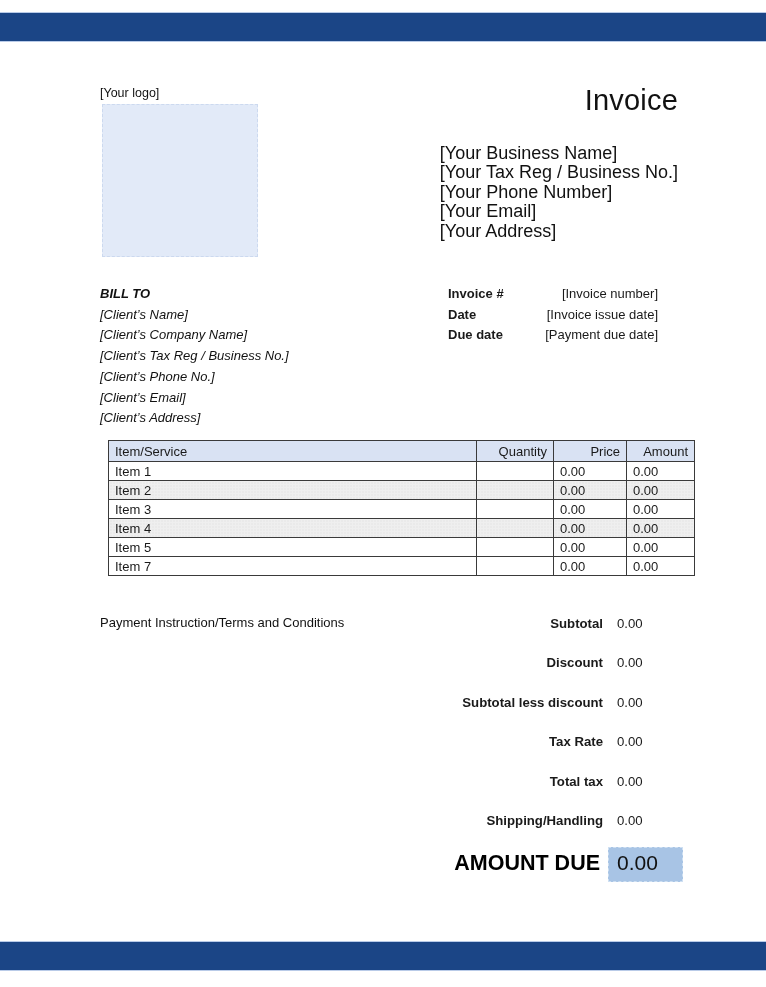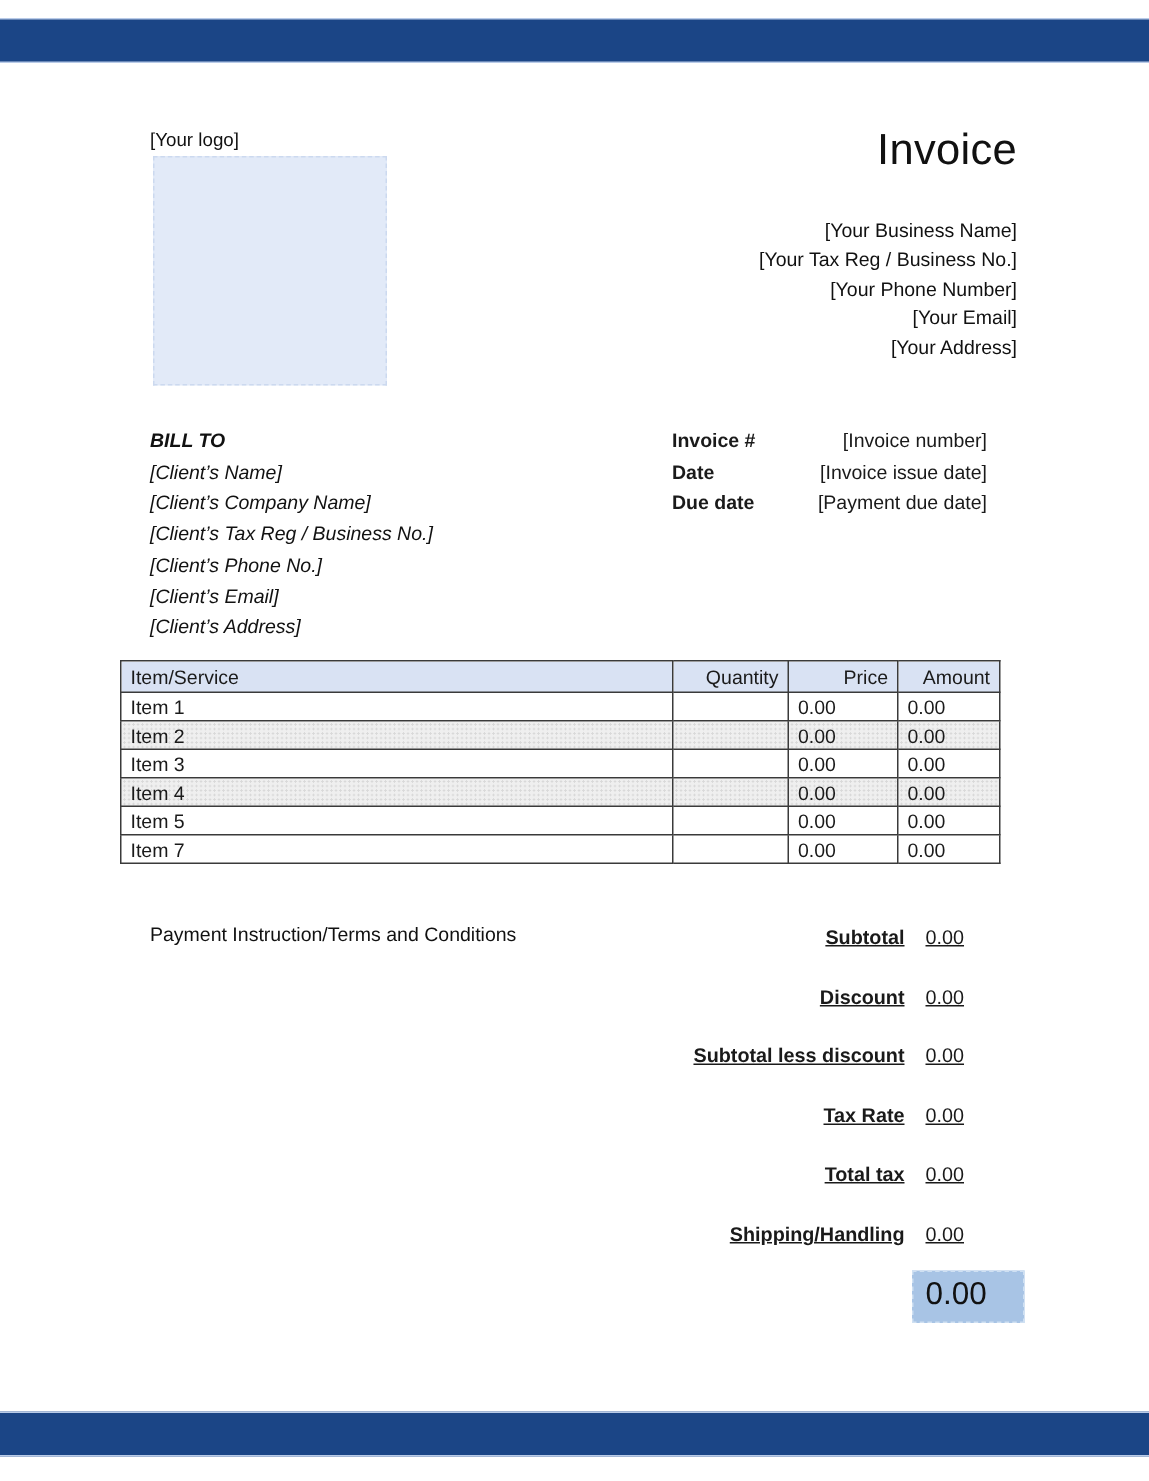--- a/index.html
+++ b/index.html
@@ -11,47 +11,47 @@
          border-top:1px solid #b9cbe8; border-bottom:1px solid #b9cbe8; }
   .bar.top-bar { top:12px; }
   .bar.bottom-bar { top:941px; }
 
   .logo-label { position:absolute; left:100px; top:86px; font-size:12.5px; color:#111; }
   .logo-box { position:absolute; left:102px; top:104px; width:156px; height:153px;
               background:#E2EAF8; border:1px dashed #ccd9ef; }
 
   .invoice-title { position:absolute; right:88px; top:84px; font-size:29px; letter-spacing:0.2px; color:#111; }
 
-  .business-lines { position:absolute; right:88px; top:144px; text-align:right;
-                    font-size:13px; line-height:19.4px; color:#111; }
+  .business-lines { position:absolute; right:88px; top:144px; text-align:left;
+                    font-size:18px; line-height:19.4px; color:#111; }
 
   .billto { position:absolute; left:100px; top:284px; font-size:13px; line-height:20.7px; color:#111;font-style:italic; }
   .billto .heading { font-weight:bold; }
 
   .meta { position:absolute; left:448px; top:284px; width:210px; font-size:13px; line-height:20.7px; }
   .meta-row { display:flex; justify-content:space-between; }
   .meta-row .m-label { font-weight:bold; text-align:left; }
   .meta-row .m-value { text-align:right; }
 
-  table.items { position:absolute; left:80px; top:440px; width:586px;
+  table.items { position:absolute; left:108px; top:440px; width:586px;
                 border-collapse:collapse; font-size:13px; table-layout:fixed;padding-left:45px; }
   table.items th, table.items td { border:1px solid #3a3a3a; padding:1px 6px; height:19px;
                 overflow:hidden; white-space:nowrap; }
   table.items thead th { background:#D9E2F3; font-weight:normal; height:21px; }
   table.items th.col-item { text-align:left; }
   table.items th.col-qty, table.items th.col-price, table.items th.col-amount { text-align:right; }
   table.items td { text-align:left; background:#ffffff; }
   table.items tr.alt td { background-color:#efefef;
     background-image:radial-gradient(#d9d9d9 0.6px, rgba(0,0,0,0) 0.7px);
     background-size:3px 3px; }
 
   .payment-note { position:absolute; left:100px; top:615px; font-size:13px; color:#111; }
 
   .totals { position:absolute; left:92px; top:614px; width:553px; font-size:13.2px; }
-  .t-row { display:flex; align-items:flex-end; height:18px; margin-bottom:21.6px;text-decoration:underline; }
+  .t-row { display:flex; align-items:center; height:18px; margin-bottom:21.6px; }
   .t-row .t-label { width:511px; text-align:right; font-weight:bold; }
   .t-row .t-value { margin-left:14px; text-align:left; }
 
   .amount-due-label { position:absolute; left:300px; top:851px; width:300px;
                       text-align:right; font-size:21.5px; font-weight:bold; color:#000; }
   .amount-due-box { position:absolute; left:608px; top:847px; width:75px; height:35px;
                     background:#A8C4E5; border:1px dashed #cfe0f2;
                     font-size:21px; color:#111; padding:3px 0 0 8px; }
 </style>
 </head>
@@ -176,17 +176,18 @@
     <div class="t-row">
       <span class="t-label">Total tax</span>
       <span class="t-value">0.00</span>
     </div>
     <div class="t-row">
       <span class="t-label">Shipping/Handling</span>
       <span class="t-value">0.00</span>
     </div>
   </div>
 
+  <div class="amount-due-label">AMOUNT DUE</div>
   <div class="amount-due-box">0.00</div>
 
   <div class="bar bottom-bar"></div>
 
 </div>
 
 </body></html>

